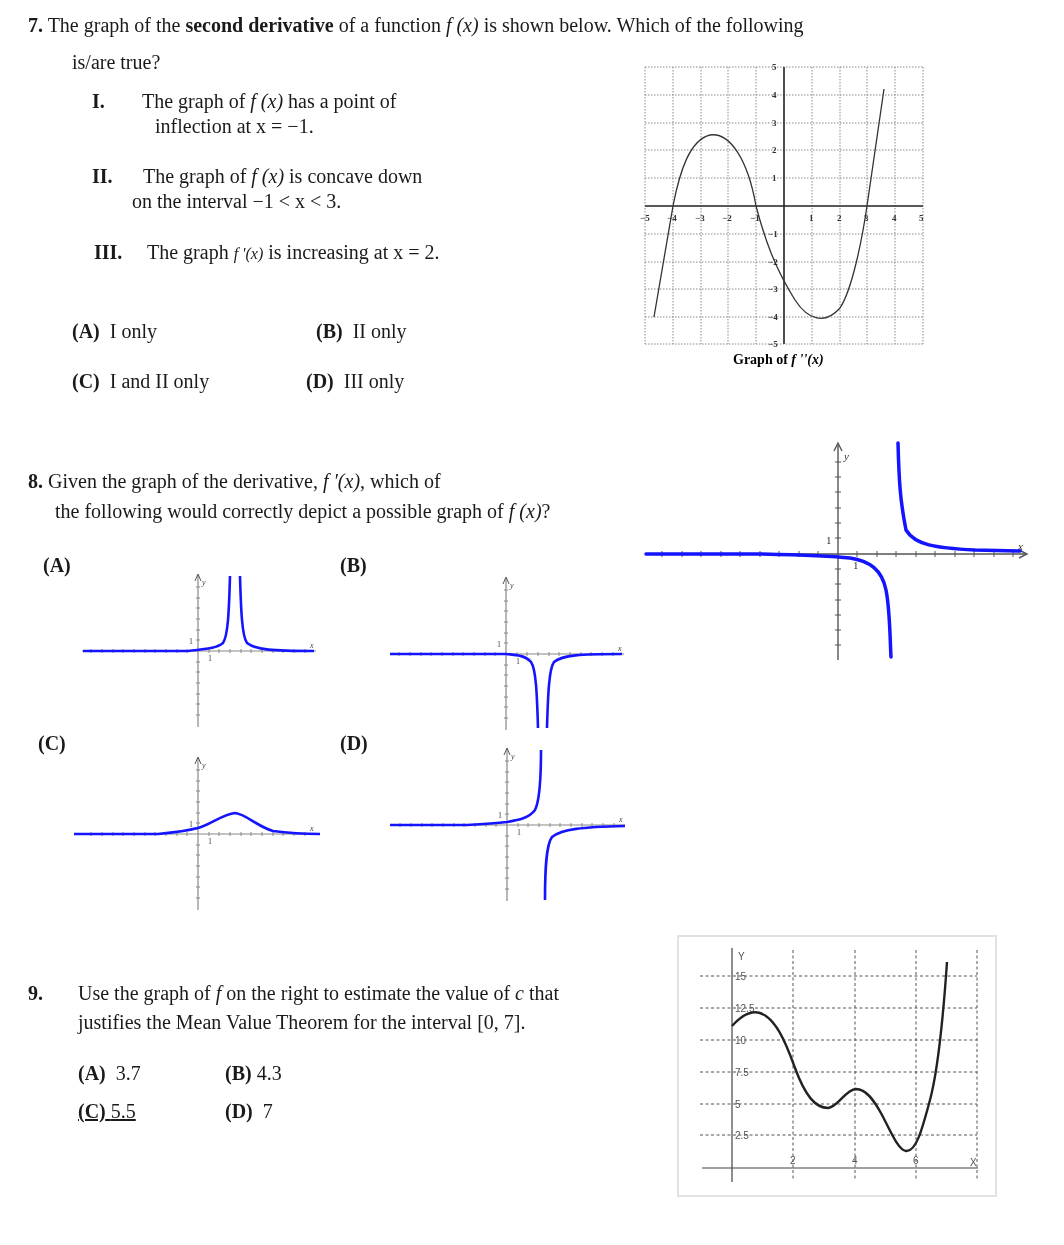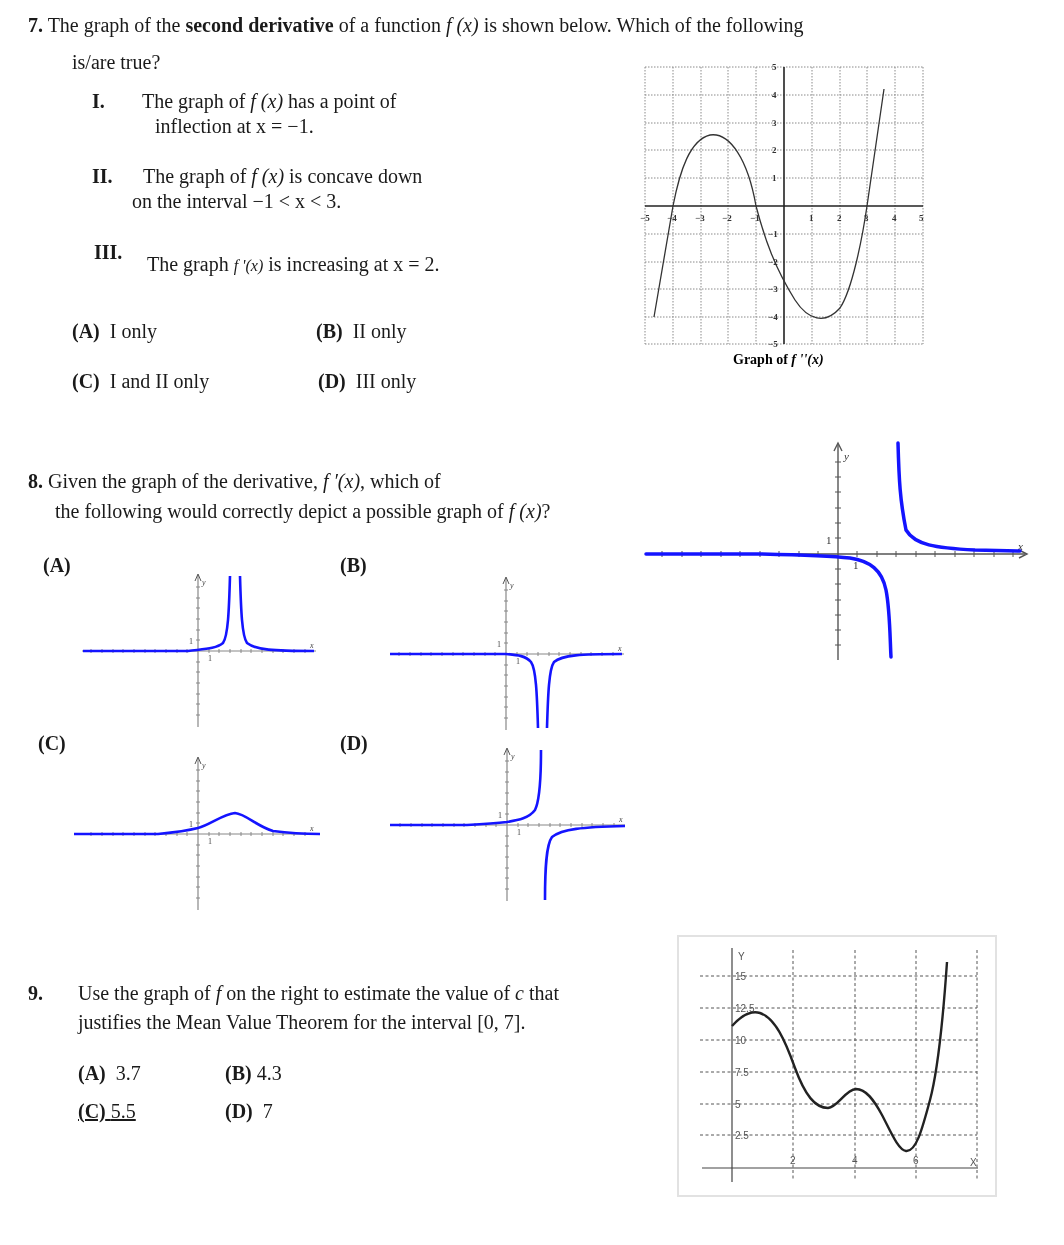--- a/index.html
+++ b/index.html
@@ -28,34 +28,34 @@
   </div>
   <div class="abs q-text" style="left:142px; top:113px;margin-left:13px;">inflection at x = −1.</div>
 
   <div class="abs q-text b" style="left:92px; top:163px;">II.</div>
   <div class="abs q-text" style="left:143px; top:163px;text-align:right;">
     <span>The graph of </span><span class="i">f (x)</span><span> is concave down</span>
   </div>
   <div class="abs q-text" style="left:132px; top:188px;">on the interval −1 &lt; x &lt; 3.</div>
 
   <div class="abs q-text b" style="left:94px; top:239px;">III.</div>
-  <div class="abs q-text" style="left:147px; top:239px;margin-top:12px;">
+  <div class="abs q-text" style="left:147px; top:239px;">
     <span>The graph </span><span class="i" style="font-size:16px;">f '(x)</span><span> is increasing at x = 2.</span>
   </div>
 
   <div class="abs q-text" style="left:72px; top:318px;font-family:Liberation Serif, serif;">
     <span class="b">(A)</span>&nbsp; <span>I only</span>
   </div>
   <div class="abs q-text" style="left:316px; top:318px;">
     <span class="b">(B)</span>&nbsp; <span>II only</span>
   </div>
   <div class="abs q-text" style="left:72px; top:368px;">
     <span class="b">(C)</span>&nbsp; <span>I and II only</span>
   </div>
-  <div class="abs q-text" style="left:318px; top:368px;text-align:center;">
+  <div class="abs q-text" style="left:306px; top:368px;text-align:center;">
     <span class="b">(D)</span>&nbsp; <span>III only</span>
   </div>
 
   <svg style="left:0; top:0;" width="1064" height="420">
     <g stroke="#8a8a8a" stroke-width="1" stroke-dasharray="1.5,1.5">
       <line x1="645" y1="67" x2="923" y2="67"></line>
         <line x1="645" y1="95" x2="923" y2="95"></line>
       <line x1="645" y1="123" x2="923" y2="123"></line>
         <line x1="645" y1="150" x2="923" y2="150"></line>
       <line x1="645" y1="178" x2="923" y2="178"></line>

